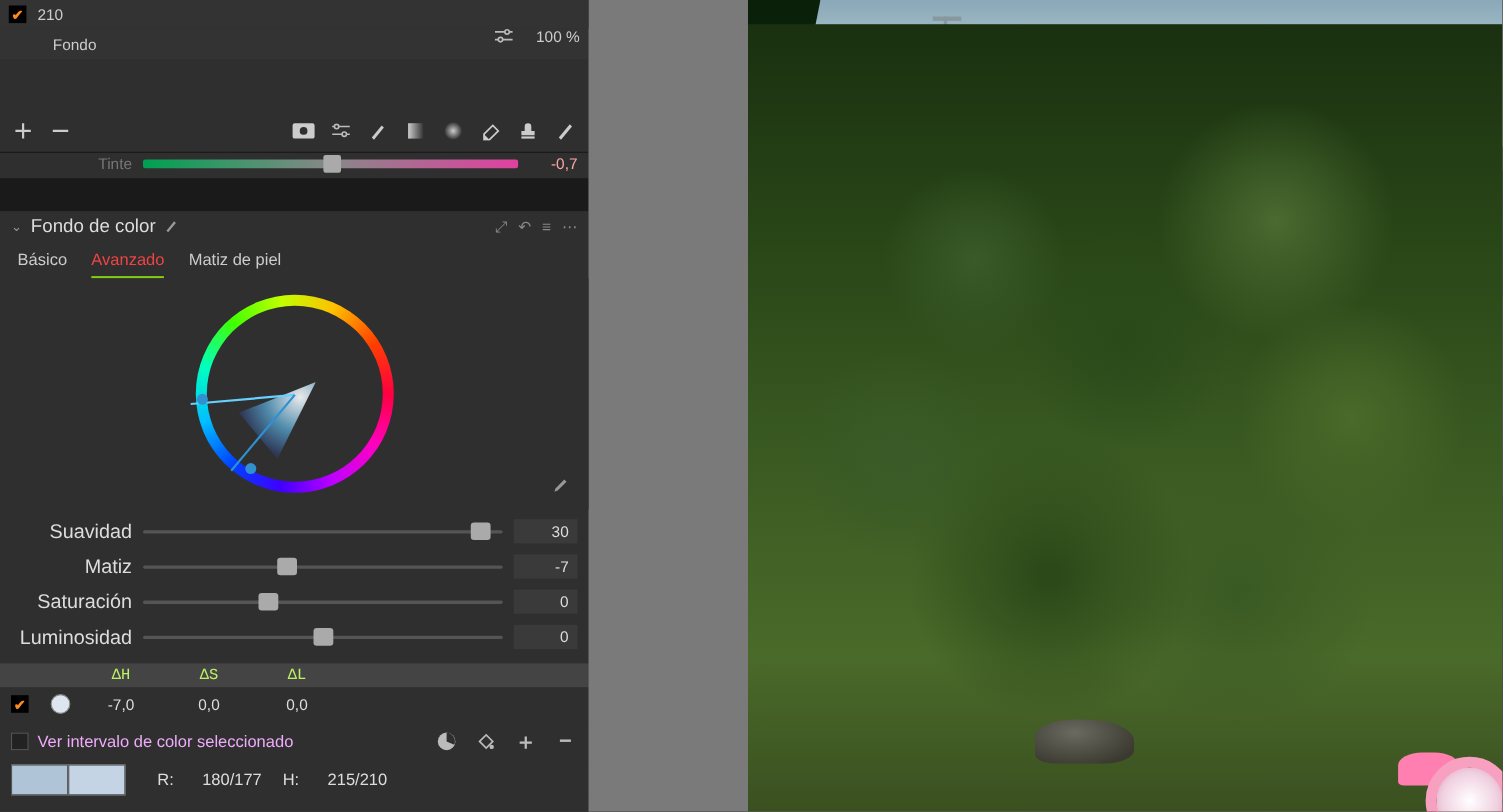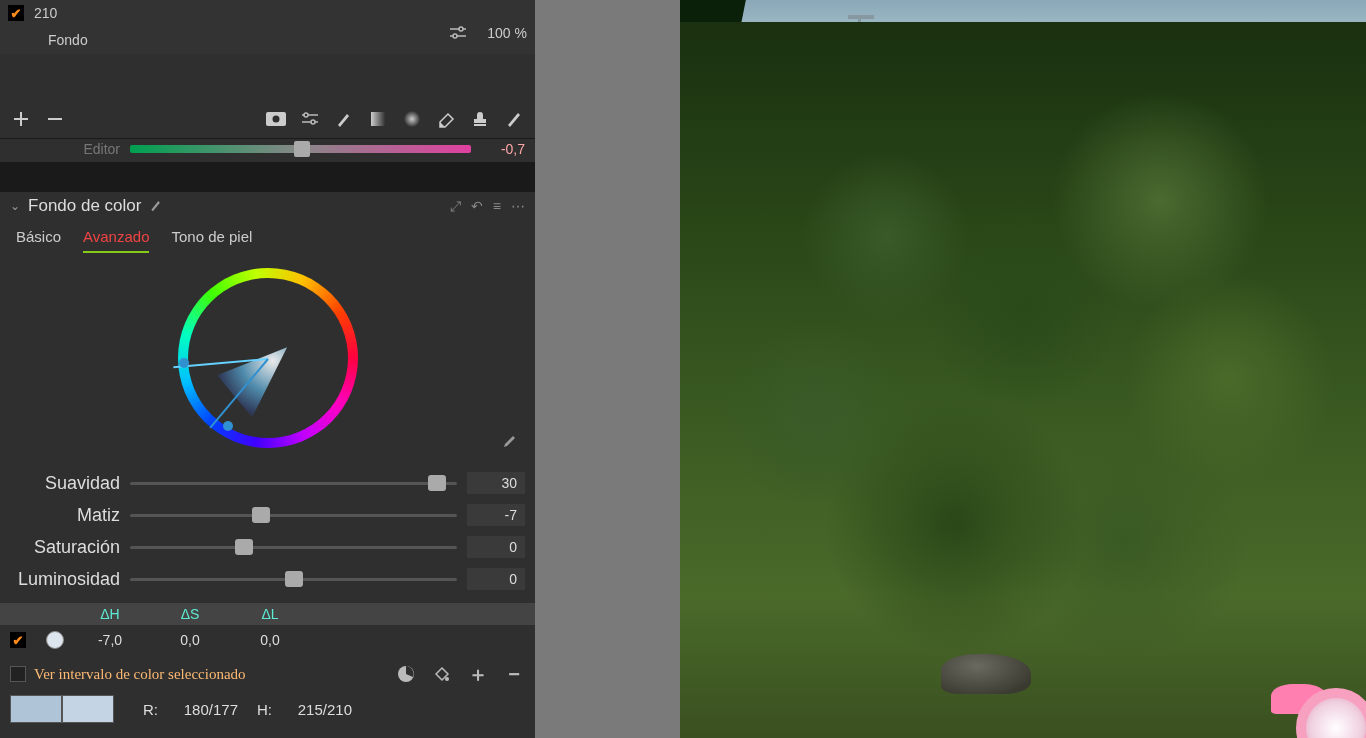--- a/index.html
+++ b/index.html
@@ -60,32 +60,32 @@
 .sliders { padding: 4px 10px 8px; background: #2f2f2f; }
 .srow { display: flex; align-items: center; gap: 10px; height: 32px; }
 .slabel { width: 110px; text-align: right; font-size: 18px; color: #ddd; }
 .strack { flex: 1; height: 3px; background: #555; position: relative; border-radius: 2px; }
 .shandle { position: absolute; top: -7px; width: 18px; height: 16px; background: #aaa; border-radius: 3px; transform: translateX(-50%); cursor: grab; }
 .sval { width: 58px; background: #3a3a3a; text-align: right; padding: 3px 8px; font-size: 14px; color: #ddd; }
 
 
 .delta-header { display: flex; background: #444; padding: 3px 10px; }
 .delta-header .dchk { width: 60px; }
-.delta-header .dcol { width: 80px; text-align: center; color: #5eead4; font-size: 14px; }
+.delta-header .dcol { width: 80px; text-align: center; color: #bef264; font-size: 14px; font-family: Liberation Mono, monospace; }
 
 .delta-row { display: flex; align-items: center; padding: 6px 10px; background: #2f2f2f; }
 .delta-row .dchk { width: 30px; }
 .delta-row .dswatch { width: 30px; display: flex; justify-content: center; }
 .dswatch .circle { width: 18px; height: 18px; border-radius: 50%; background: #dde6ee; border: 1px solid #888; }
 .delta-row .dcol { width: 80px; text-align: center; color: #ddd; font-size: 14px; }
 
 
 .view-range { display: flex; align-items: center; padding: 8px 10px; gap: 8px; background: #2f2f2f; }
 .sqbox { width: 16px; height: 16px; border: 1px solid #555; background: #222; }
-.view-range .vlabel { flex: 1; font-size: 15px; color: #fdba74; font-family: Liberation Serif, serif; }
+.view-range .vlabel { flex: 1; font-size: 15px; color: #f0abfc; }
 .vicons { display: flex; gap: 14px; align-items: center; }
 .vicn { width: 22px; height: 22px; display: flex; align-items: center; justify-content: center; color: #bbb; cursor: pointer; font-size: 20px; font-weight: bold; }
 
 
 .bottom-info { display: flex; align-items: center; gap: 6px; padding: 2px 10px 0; background: #2f2f2f; }
 .swatch-pair { display: flex; }
 .swatch { width: 52px; height: 28px; border: 1px solid #555; }
 .sw-left { background: #b0c4d8; }
 .sw-right { background: #c4d4e4; }
 .rh-info { display: flex; gap: 14px; font-size: 15px; color: #ddd; }
@@ -225,21 +225,21 @@
         </svg>
     </div>
     <div class="tool-icn">
       <svg width="18" height="18" viewBox="0 0 18 18">
           <path d="M3 15 L13 3 L15 5 L5 17 Z" fill="#ccc"></path>
         </svg>
     </div>
   </div>
 
   <div class="tint-row">
-    <div class="tint-label">Editor</div>
+    <div class="tint-label">Tinte</div>
     <div class="tint-track">
       <div class="tint-handle"></div>
     </div>
     <div class="tint-val">-0,7</div>
   </div>
 
   <div class="divider"></div>
 
   <div class="section-header">
     <span class="chev">⌄</span>
@@ -253,21 +253,21 @@
       <span>⤢</span>
       <span>↶</span>
       <span>≡</span>
       <span>⋯</span>
     </div>
   </div>
 
   <div class="tabs">
     <div class="tab">Básico</div>
     <div class="tab active">Avanzado</div>
-    <div class="tab">Tono de piel</div>
+    <div class="tab">Matiz de piel</div>
   </div>
 
   <div class="wheel-zone">
     <div class="wheel">
       <div class="wheel-inner-fan"></div>
       <div class="wheel-line1"></div>
       <div class="wheel-line2"></div>
       <div class="wheel-dot" style="left:1%; top:50%"></div>
       <div class="wheel-dot" style="left:25%; top:85%"></div>
     </div>

